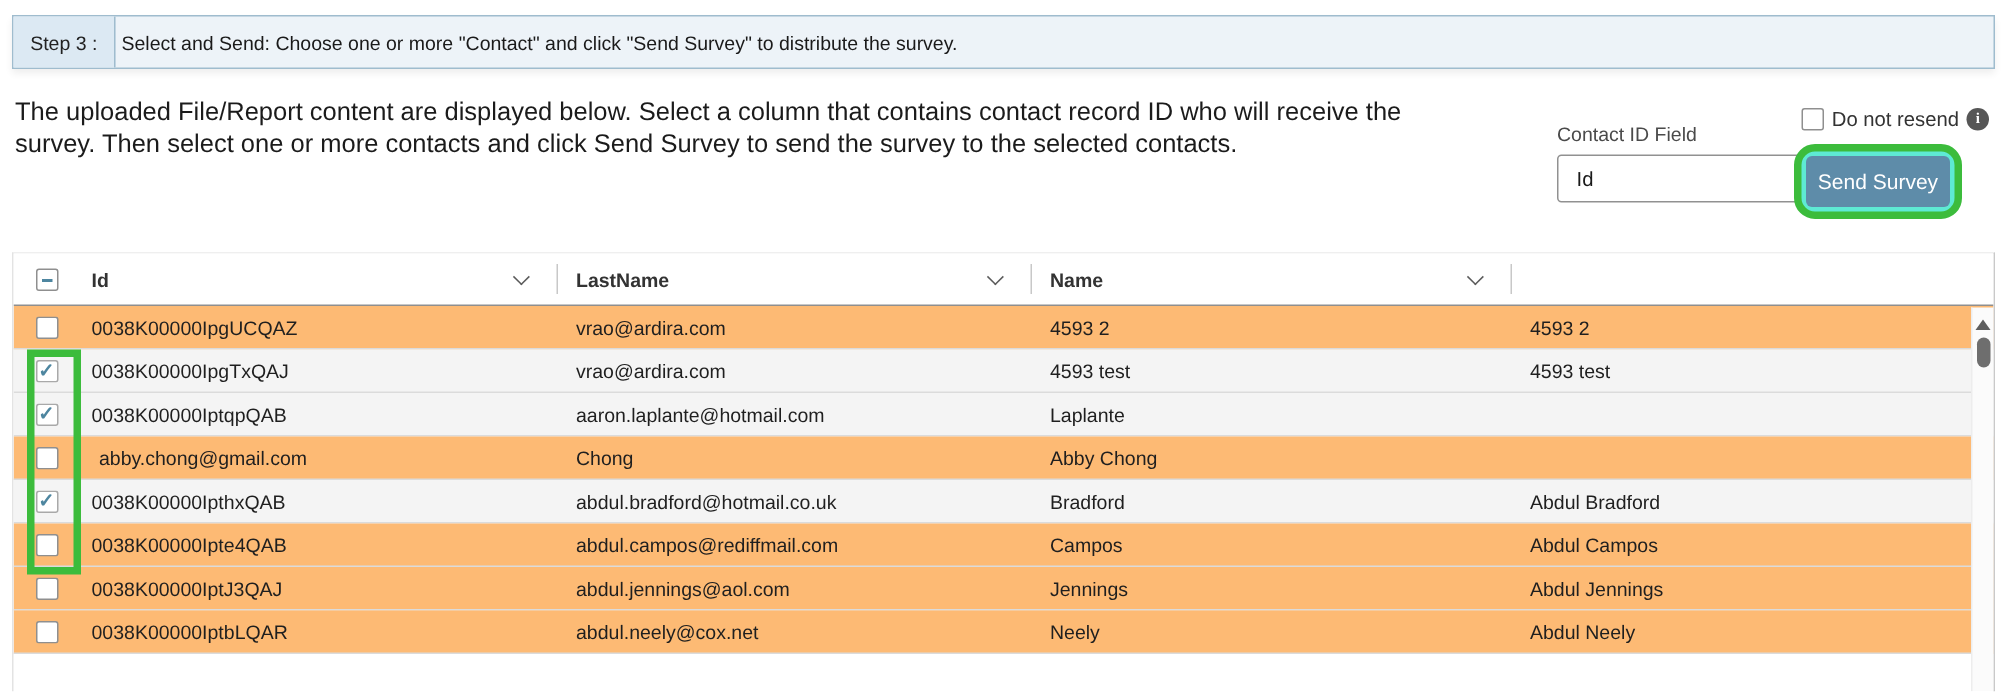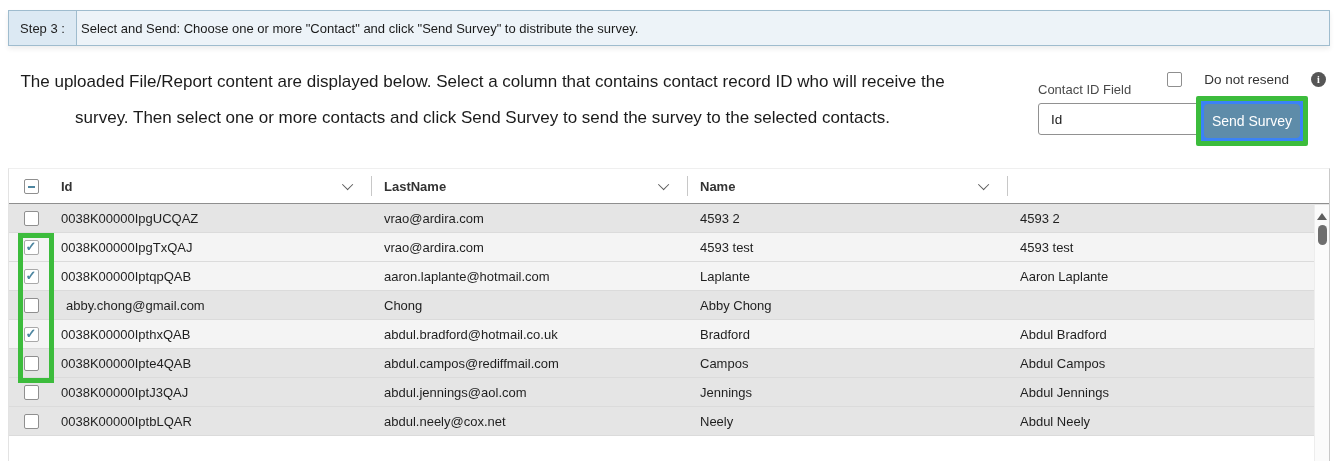--- a/index.html
+++ b/index.html
@@ -24,44 +24,44 @@
   .step-label {
     width:68px; background:var(--step-label-bg);
     border-right:1px solid var(--step-bar-border);
     display:flex; align-items:center; justify-content:center;
     font-size:13px; color:#222;
   }
   .step-message { display:flex; align-items:center; padding-left:4px; font-size:13px; color:#1a1a1a; }
 
   
   .intro-row { margin:18px 6px 0 10px; height:98px; display:flex; }
-  .intro { margin:0; width:945px; font-size:17px; line-height:36px; color:#1b1b1b;text-align:center; }
+  .intro { margin:0; width:945px; font-size:17px; line-height:21px; color:#1b1b1b; }
   .controls { flex:1; position:relative; }
 
-  .dnr { position:absolute; top:8px; right:4px; display:flex; align-items:center; gap:22px; }
+  .dnr { position:absolute; top:8px; right:4px; display:flex; align-items:center; gap:5px; }
   .dnr-label { font-size:13.5px; color:#333; }
   .info-icon {
     width:15px; height:15px; border-radius:50%; background:var(--info-icon-bg);
     color:#fff; display:inline-flex; align-items:center; justify-content:center;
     font-size:10px; font-weight:bold; font-family:"Liberation Serif", serif;
   }
   .info-icon::before { content:"i"; }
 
   .cid-group { position:absolute; top:18px; left:35px;margin-left:48px; }
   .cid-label { font-size:13px; color:#4a4a4a; margin-bottom:6px; }
   .select-box {
     width:196px; height:32px; background:#fff; border:1px solid #919191; border-radius:3px;
     display:flex; align-items:center; justify-content:space-between; padding:0 12px;
     font-size:13.5px; color:#1a1a1a; cursor:pointer;
   }
   .caret-down { width:0; height:0; border-left:6px solid transparent; border-right:6px solid transparent; border-top:7px solid #555; }
 
   .send-frame {
     position:absolute; top:32px; right:22px;
-    border:5px solid var(--accent-green); padding:3px; border-radius:2px; background:#3b82f6;
+    border:5px solid var(--accent-green); padding:3px; border-radius:14px; background:#5eead4;
   }
   .send-btn {
     width:96px; height:34px; background:var(--button-blue); color:var(--button-text);
     border:none; border-radius:4px; font-size:14px; font-family:inherit; cursor:pointer;
   }
 
   
   .checkbox {
     width:15px; height:15px; background:#fff; border:1px solid #8f8f8f; border-radius:2px;
     display:inline-block; position:relative; cursor:pointer; flex:0 0 auto;
@@ -90,21 +90,21 @@
   .th.cb-cell, .trow .cb-cell { justify-content:center; padding:0; display:flex; align-items:center; }
   .th.col-id { padding-left:8px; }
   .th.divided::before { content:""; position:absolute; left:0; top:7px; bottom:7px; width:1px; background:#c8c8c8; }
   .th-label { font-size:13px; font-weight:bold; color:var(--header-text); cursor:pointer; }
   .chev { width:8px; height:8px; border-left:1.5px solid #5a5a5a; border-bottom:1.5px solid #5a5a5a; transform:rotate(-45deg) translateY(-2px); cursor:pointer; }
   .th.gutter { padding:0; }
 
   .tbody { height:258px; overflow:hidden; }
   .trow {
     display:grid; grid-template-columns:var(--cols); height:29px; align-items:center;
-    border-bottom:1px solid var(--row-border); background:#e5e5e5;
+    border-bottom:1px solid var(--row-border); background:#fdba74;
   }
   .trow.selected { background:var(--selected-row-bg); }
   .cell { font-size:13px; color:var(--cell-text); padding-left:13px; white-space:nowrap; overflow:hidden; }
   .cell.c0 { padding-left:8px; }
 
   
   .scrollbar {
     position:absolute; top:36px; right:0; bottom:0; width:15px;
     background:#fbfbfb; border-left:1px solid #ededed;
   }
@@ -192,21 +192,20 @@
           <div class="cell c3">4593 test</div>
           <div class="cell gutter"></div>
         </div>
         <div class="trow selected">
           <div class="cell cb-cell">
             <span class="checkbox checked"></span>
           </div>
           <div class="cell c0">0038K00000IptqpQAB</div>
           <div class="cell c1">aaron.laplante@hotmail.com</div>
           <div class="cell c2">Laplante</div>
-          <div class="cell c3">Aaron Laplante</div>
           <div class="cell gutter"></div>
         </div>
         <div class="trow">
           <div class="cell cb-cell">
             <span class="checkbox"></span>
           </div>
           <div class="cell c1">abby.chong@gmail.com</div>
           <div class="cell c2">Chong</div>
           <div class="cell c3">Abby Chong</div>
           <div class="cell gutter"></div>

